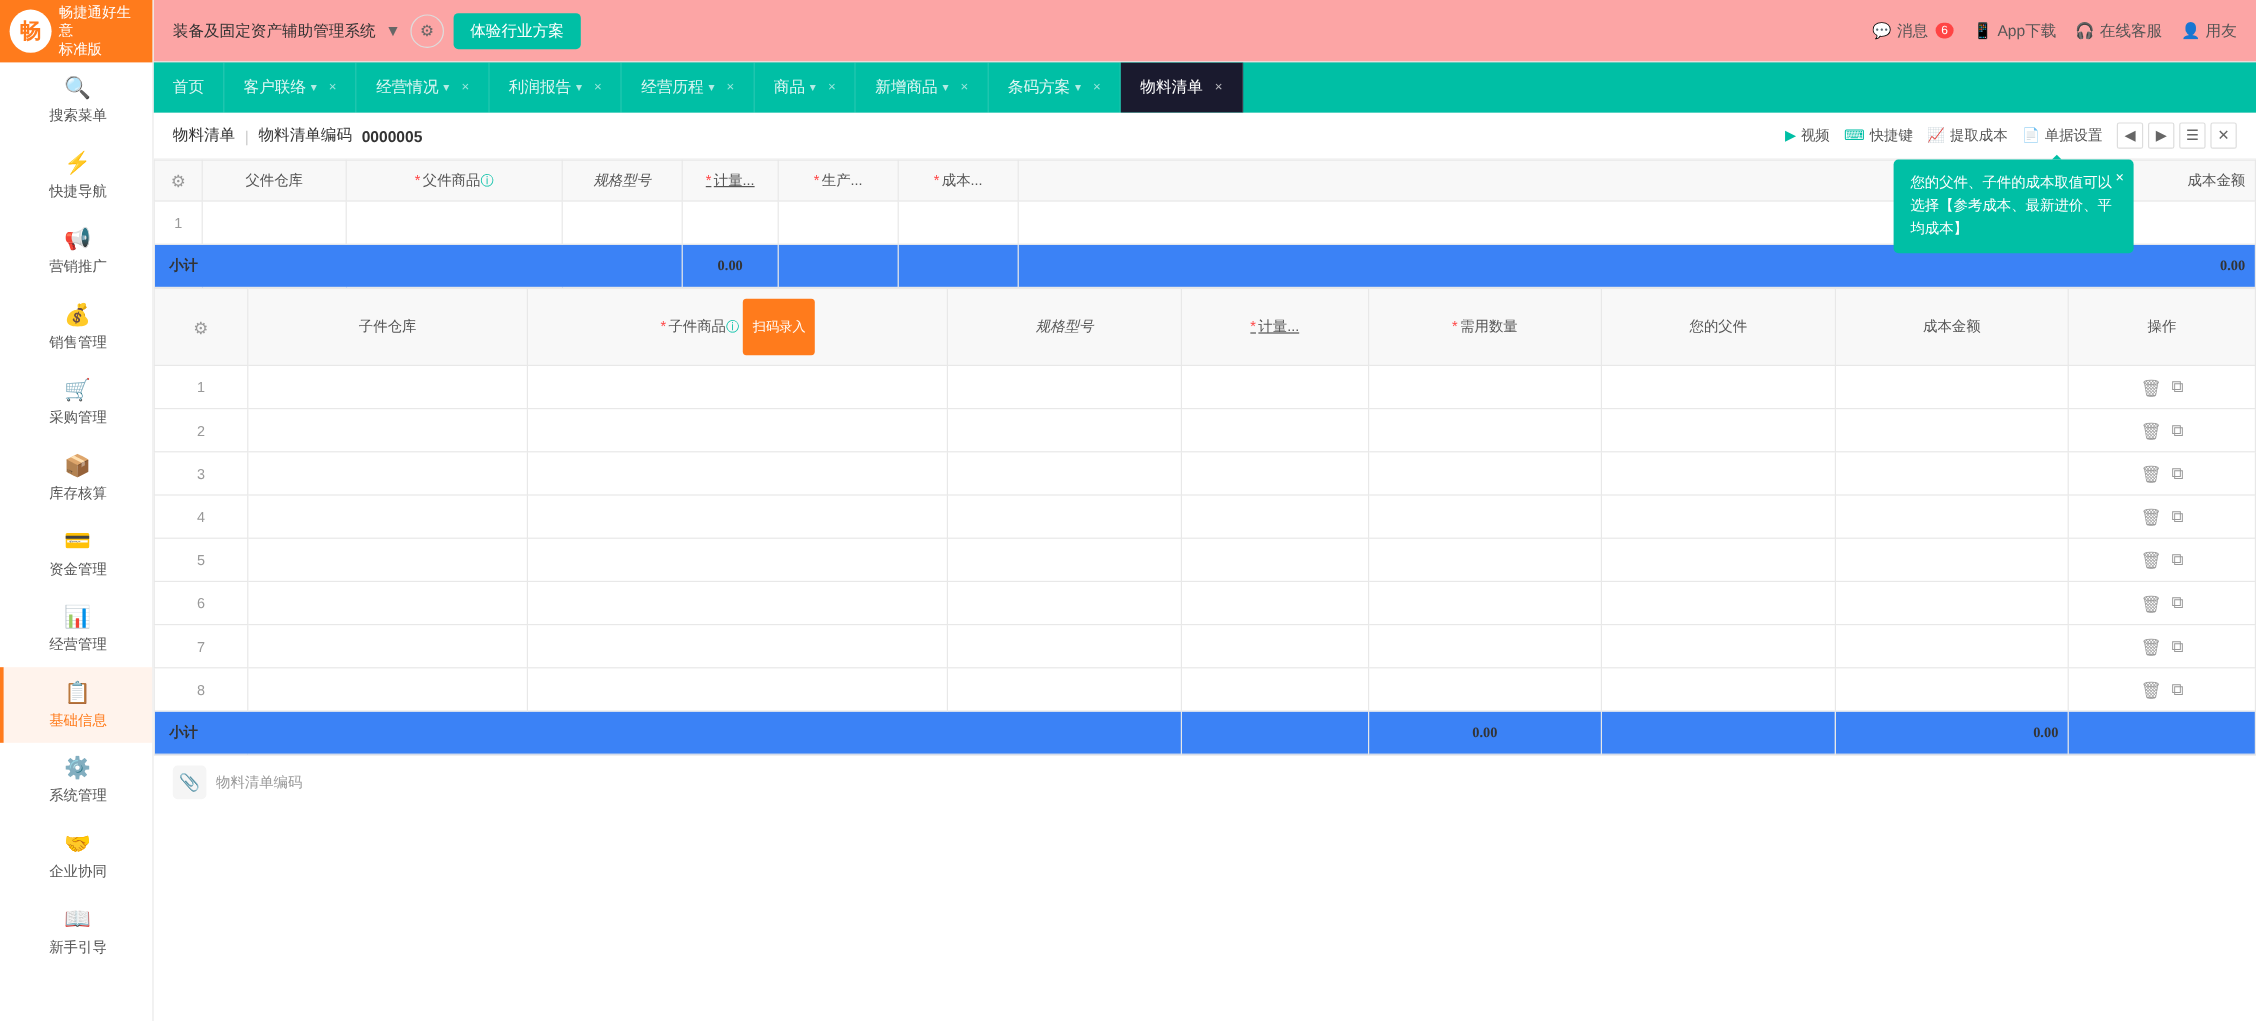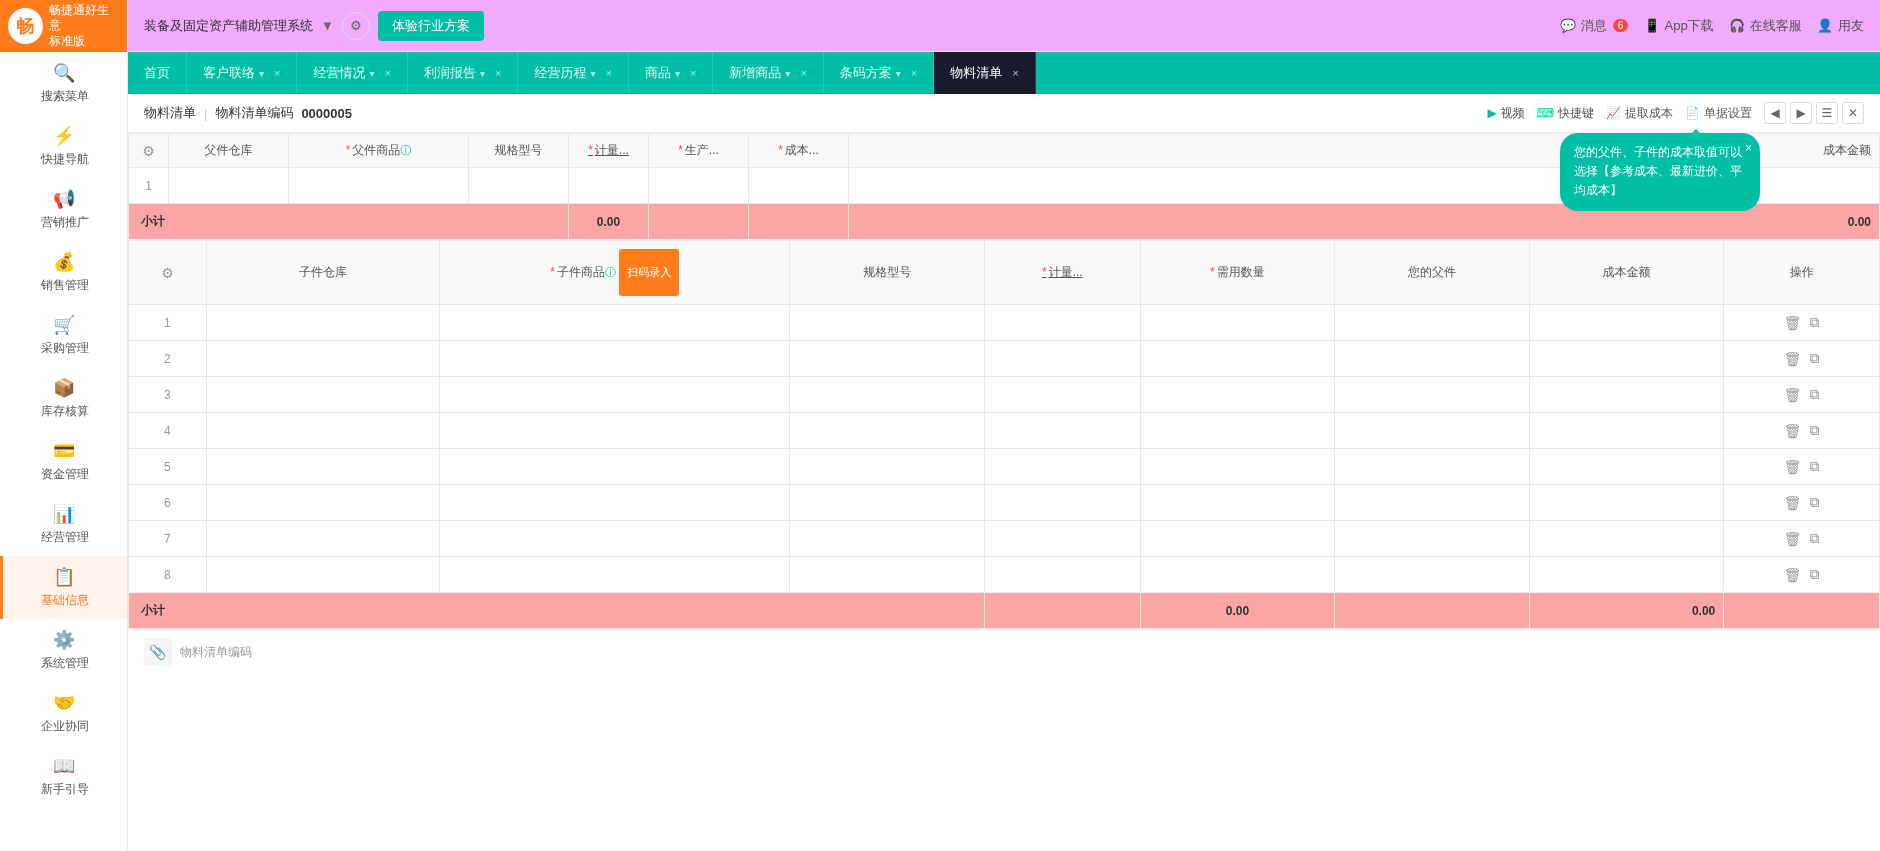--- a/index.html
+++ b/index.html
@@ -12,21 +12,21 @@
     .sidebar-logo-text { color: #fff; font-size: 12px; line-height: 1.3; }
     .sidebar-nav { flex: 1; overflow-y: auto; }
     .sidebar-item { display: flex; flex-direction: column; align-items: center; padding: 10px 4px; cursor: pointer; color: #555; font-size: 12px; gap: 4px; border-left: 3px solid transparent; }
     .sidebar-item.active { background: #fff3ec; color: #ff7b1c; border-left: 3px solid #ff7b1c; }
     .sidebar-item .nav-icon { font-size: 18px; }
 
     
     .main { flex: 1; display: flex; flex-direction: column; overflow: hidden; }
 
     
-    .top-header { height: 52px; background: #f0abfc; border-bottom: 1px solid #e8e8e8; display: flex; align-items: center; justify-content: space-between; padding: 0 16px; flex-shrink: 0; }
+    .top-header { height: 52px; background: #fca5a5; border-bottom: 1px solid #e8e8e8; display: flex; align-items: center; justify-content: space-between; padding: 0 16px; flex-shrink: 0; }
     .header-left { display: flex; align-items: center; gap: 8px; }
     .system-name { font-size: 13px; color: #333; }
     .header-dropdown { display: flex; align-items: center; gap: 4px; cursor: pointer; color: #666; }
     .gear-btn { width: 28px; height: 28px; border-radius: 50%; border: 1px solid #ddd; display: flex; align-items: center; justify-content: center; cursor: pointer; color: #666; }
     .try-btn { background: #00bfa5; color: #fff; border: none; padding: 6px 14px; border-radius: 4px; cursor: pointer; font-size: 13px; }
     .header-right { display: flex; align-items: center; gap: 16px; color: #555; font-size: 13px; }
     .header-right-item { display: flex; align-items: center; gap: 4px; cursor: pointer; }
     .badge { background: #ff4444; color: #fff; border-radius: 10px; font-size: 10px; padding: 1px 5px; margin-left: 2px; }
 
     
@@ -51,42 +51,42 @@
     
     .section { margin: 0 0 0 0; }
     .section-title { padding: 8px 16px; font-size: 13px; color: #333; font-weight: bold; background: #fff; }
 
     
     .data-table { width: 100%; border-collapse: collapse; font-size: 12px; }
     .data-table th { background: #f8f8f8; border: 1px solid #e8e8e8; padding: 8px 6px; color: #555; font-weight: normal; text-align: center; white-space: nowrap; }
     .data-table th .required { color: #ff4444; margin-right: 2px; }
     .data-table td { border: 1px solid #e8e8e8; padding: 6px; text-align: center; height: 36px; }
     .data-table .row-num { color: #999; width: 40px; }
-    .data-table .subtotal-row td { background: #fca5a5; font-weight: bold; color: #333; }
+    .data-table .subtotal-row td { background: #3b82f6; font-weight: bold; color: #333; font-family: Liberation Serif, serif; }
     .data-table .subtotal-label { text-align: left; padding-left: 12px; }
 
     .gear-cell { color: #999; cursor: pointer; font-size: 14px; }
     .scan-btn { background: #ff7b1c; color: #fff; border: none; padding: 16px 8px; border-radius: 3px; font-size: 11px; cursor: pointer; }
 
     
     .op-cell { display: flex; align-items: center; justify-content: center; gap: 8px; }
     .op-icon { color: #999; cursor: pointer; font-size: 14px; }
     .tooltip-popup { position: absolute; top: 0; right: 0; background: #00bfa5; color: #fff; padding: 10px 14px; border-radius: 4px; font-size: 12px; width: 200px; z-index: 100; line-height: 1.6; }
     .tooltip-popup::before { content: ''; position: absolute; top: -8px; right: 60px; border: 4px solid transparent; border-bottom-color: #00bfa5; }
     .tooltip-close { position: absolute; top: 6px; right: 8px; cursor: pointer; font-size: 12px; color: #fff; }
 
     
     .bottom-icon-bar { padding: 8px 16px; border-top: 1px solid #eee; display: flex; align-items: center; gap: 8px; }
     .bottom-icon { width: 28px; height: 28px; background: #f5f5f5; border-radius: 4px; display: flex; align-items: center; justify-content: center; cursor: pointer; color: #666; font-size: 14px; }
 
     
     .col-setting { width: 40px; }
     .col-warehouse { width: 120px; }
     .col-product { width: 180px; }
-    .col-spec { width: 100px; }
+    .col-spec { width: 100px; font-style: italic; }
     .col-unit { width: 80px; text-decoration: underline; }
     .col-production { width: 100px; }
     .col-cost { width: 100px; }
     .col-cost-amount { width: 100px; }
     .col-needed { width: 100px; }
     .col-unit-cost { width: 100px; }
     .col-op { width: 80px; }
 
     
     .nav-arrows { display: flex; align-items: center; gap: 4px; }
@@ -267,21 +267,21 @@
           <button class="nav-arrow-btn">▶</button>
           <button class="nav-arrow-btn">☰</button>
           <button class="nav-arrow-btn">✕</button>
         </div>
       </div>
     </div>
 
     <div class="section">
       <div style="position: relative;">
 
-        <div class="tooltip-popup" style="position:absolute; top:0; right:120px; z-index:10;border-radius:18px;">
+        <div class="tooltip-popup" style="position:absolute; top:0; right:102px; z-index:10;">
           <span>您的父件、子件的成本取值可以选择【参考成本、最新进价、平均成本】</span>
           <span class="tooltip-close">×</span>
         </div>
         <table class="data-table">
           <thead>
             <tr>
               <th class="col-setting"><span class="gear-cell">⚙</span></th>
               <th class="col-warehouse">父件仓库</th>
               <th class="col-product"><span class="required">*</span>父件商品<span style="color:#00bfa5;font-size:11px;">ⓘ</span></th>
               <th class="col-spec">规格型号</th>

